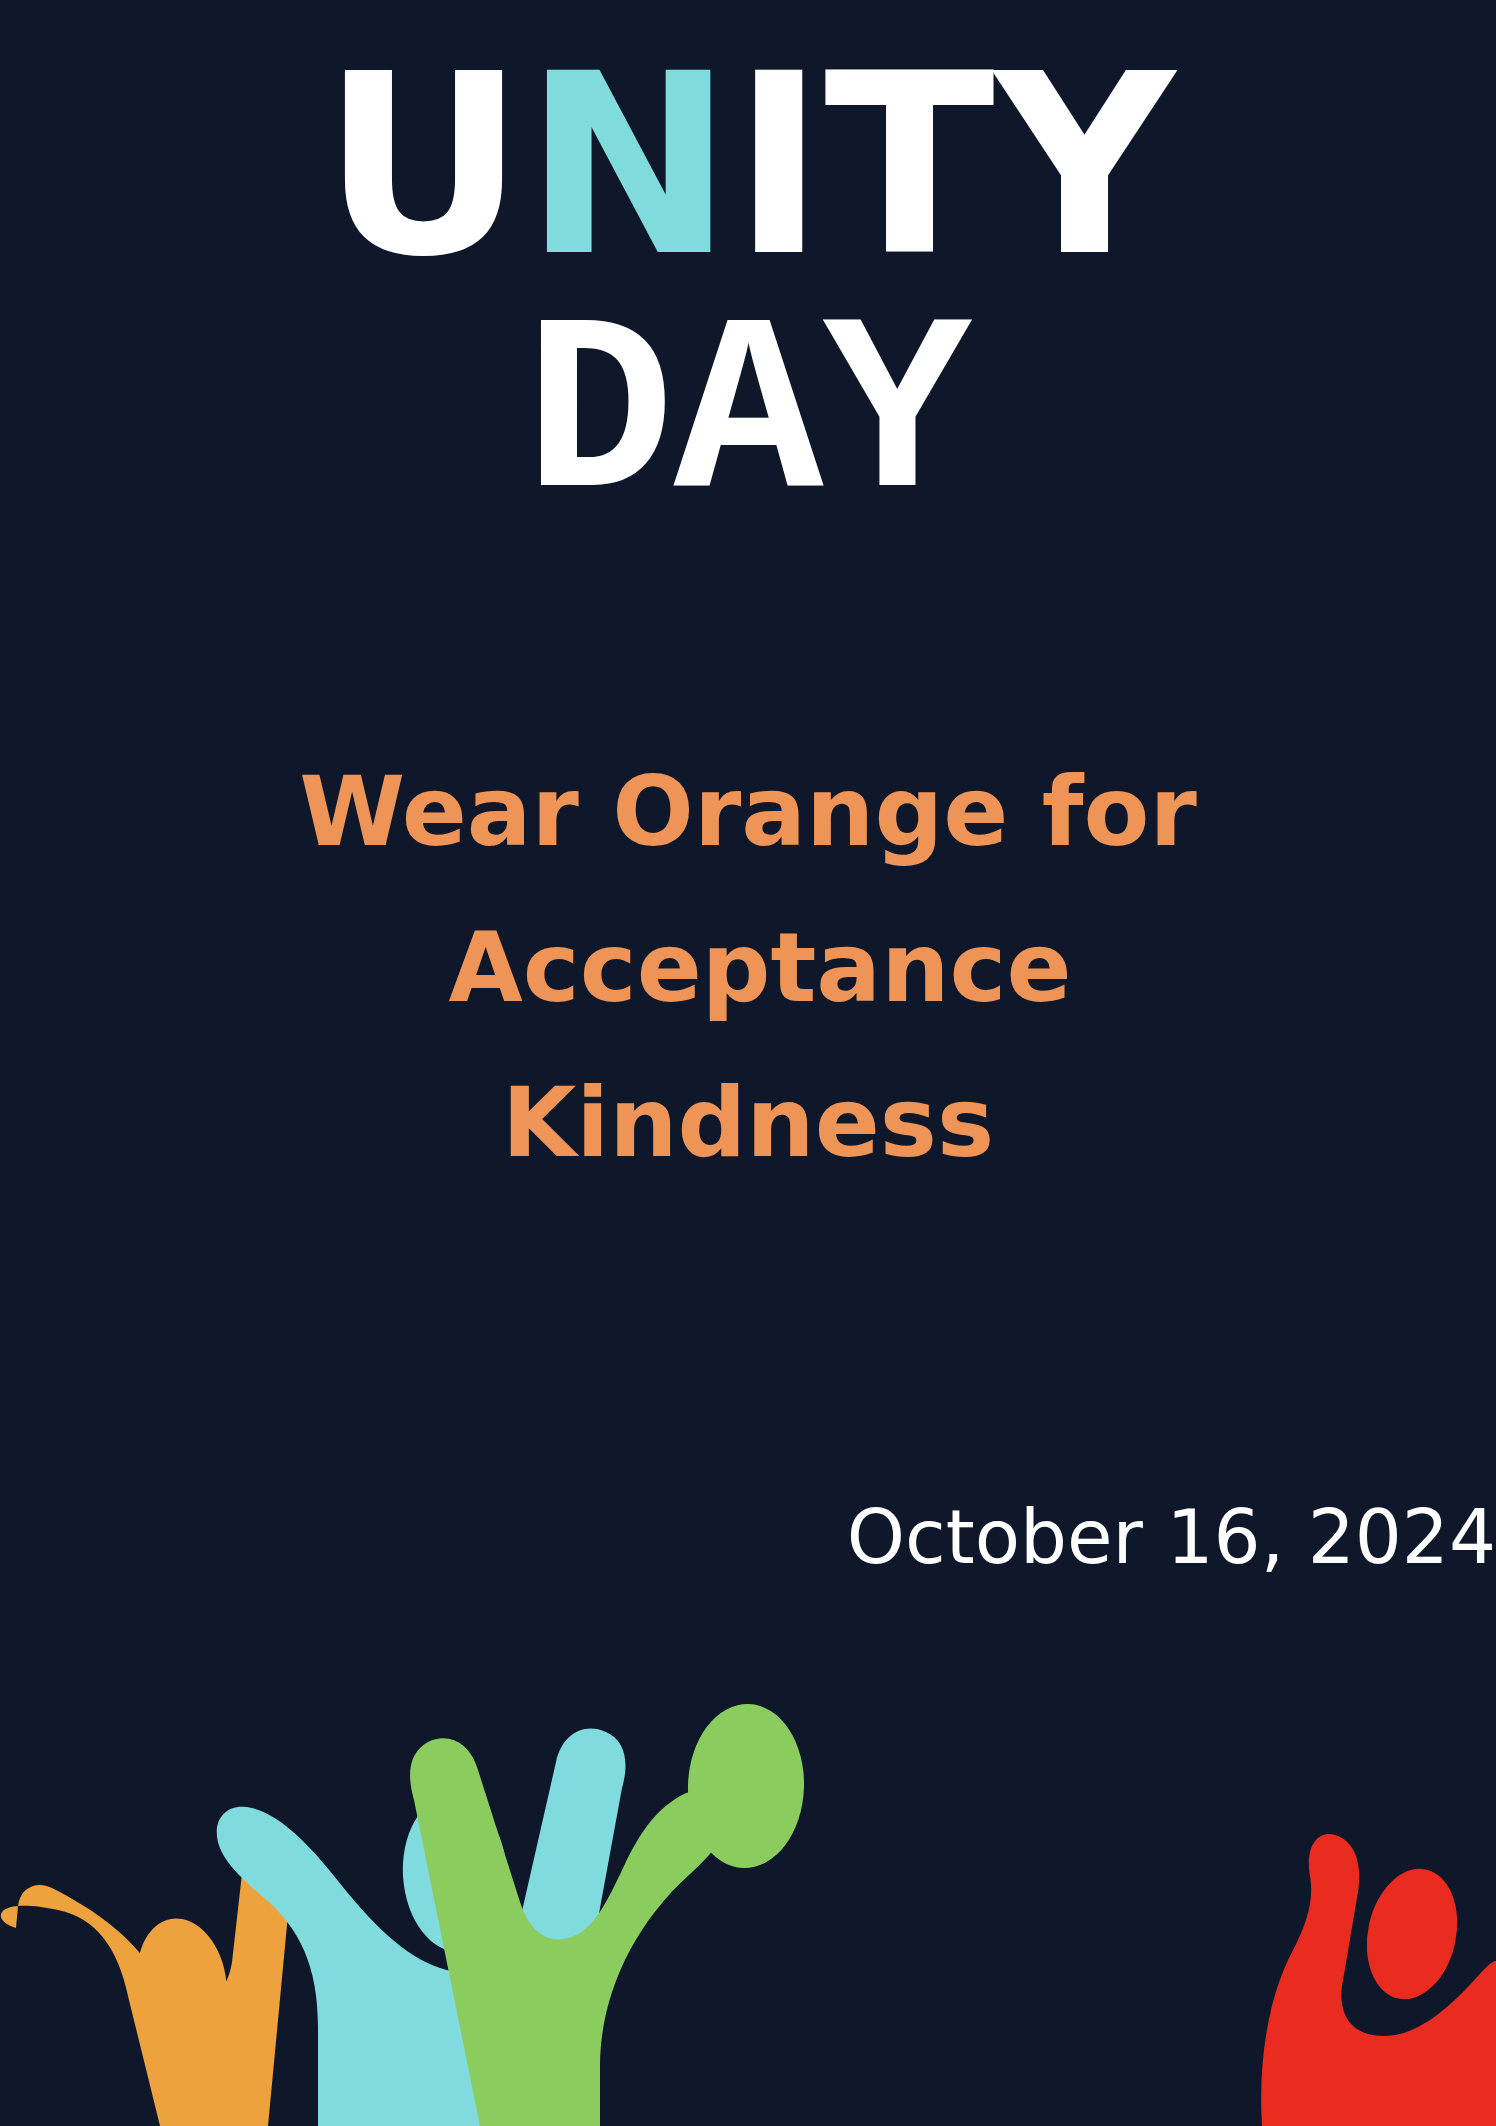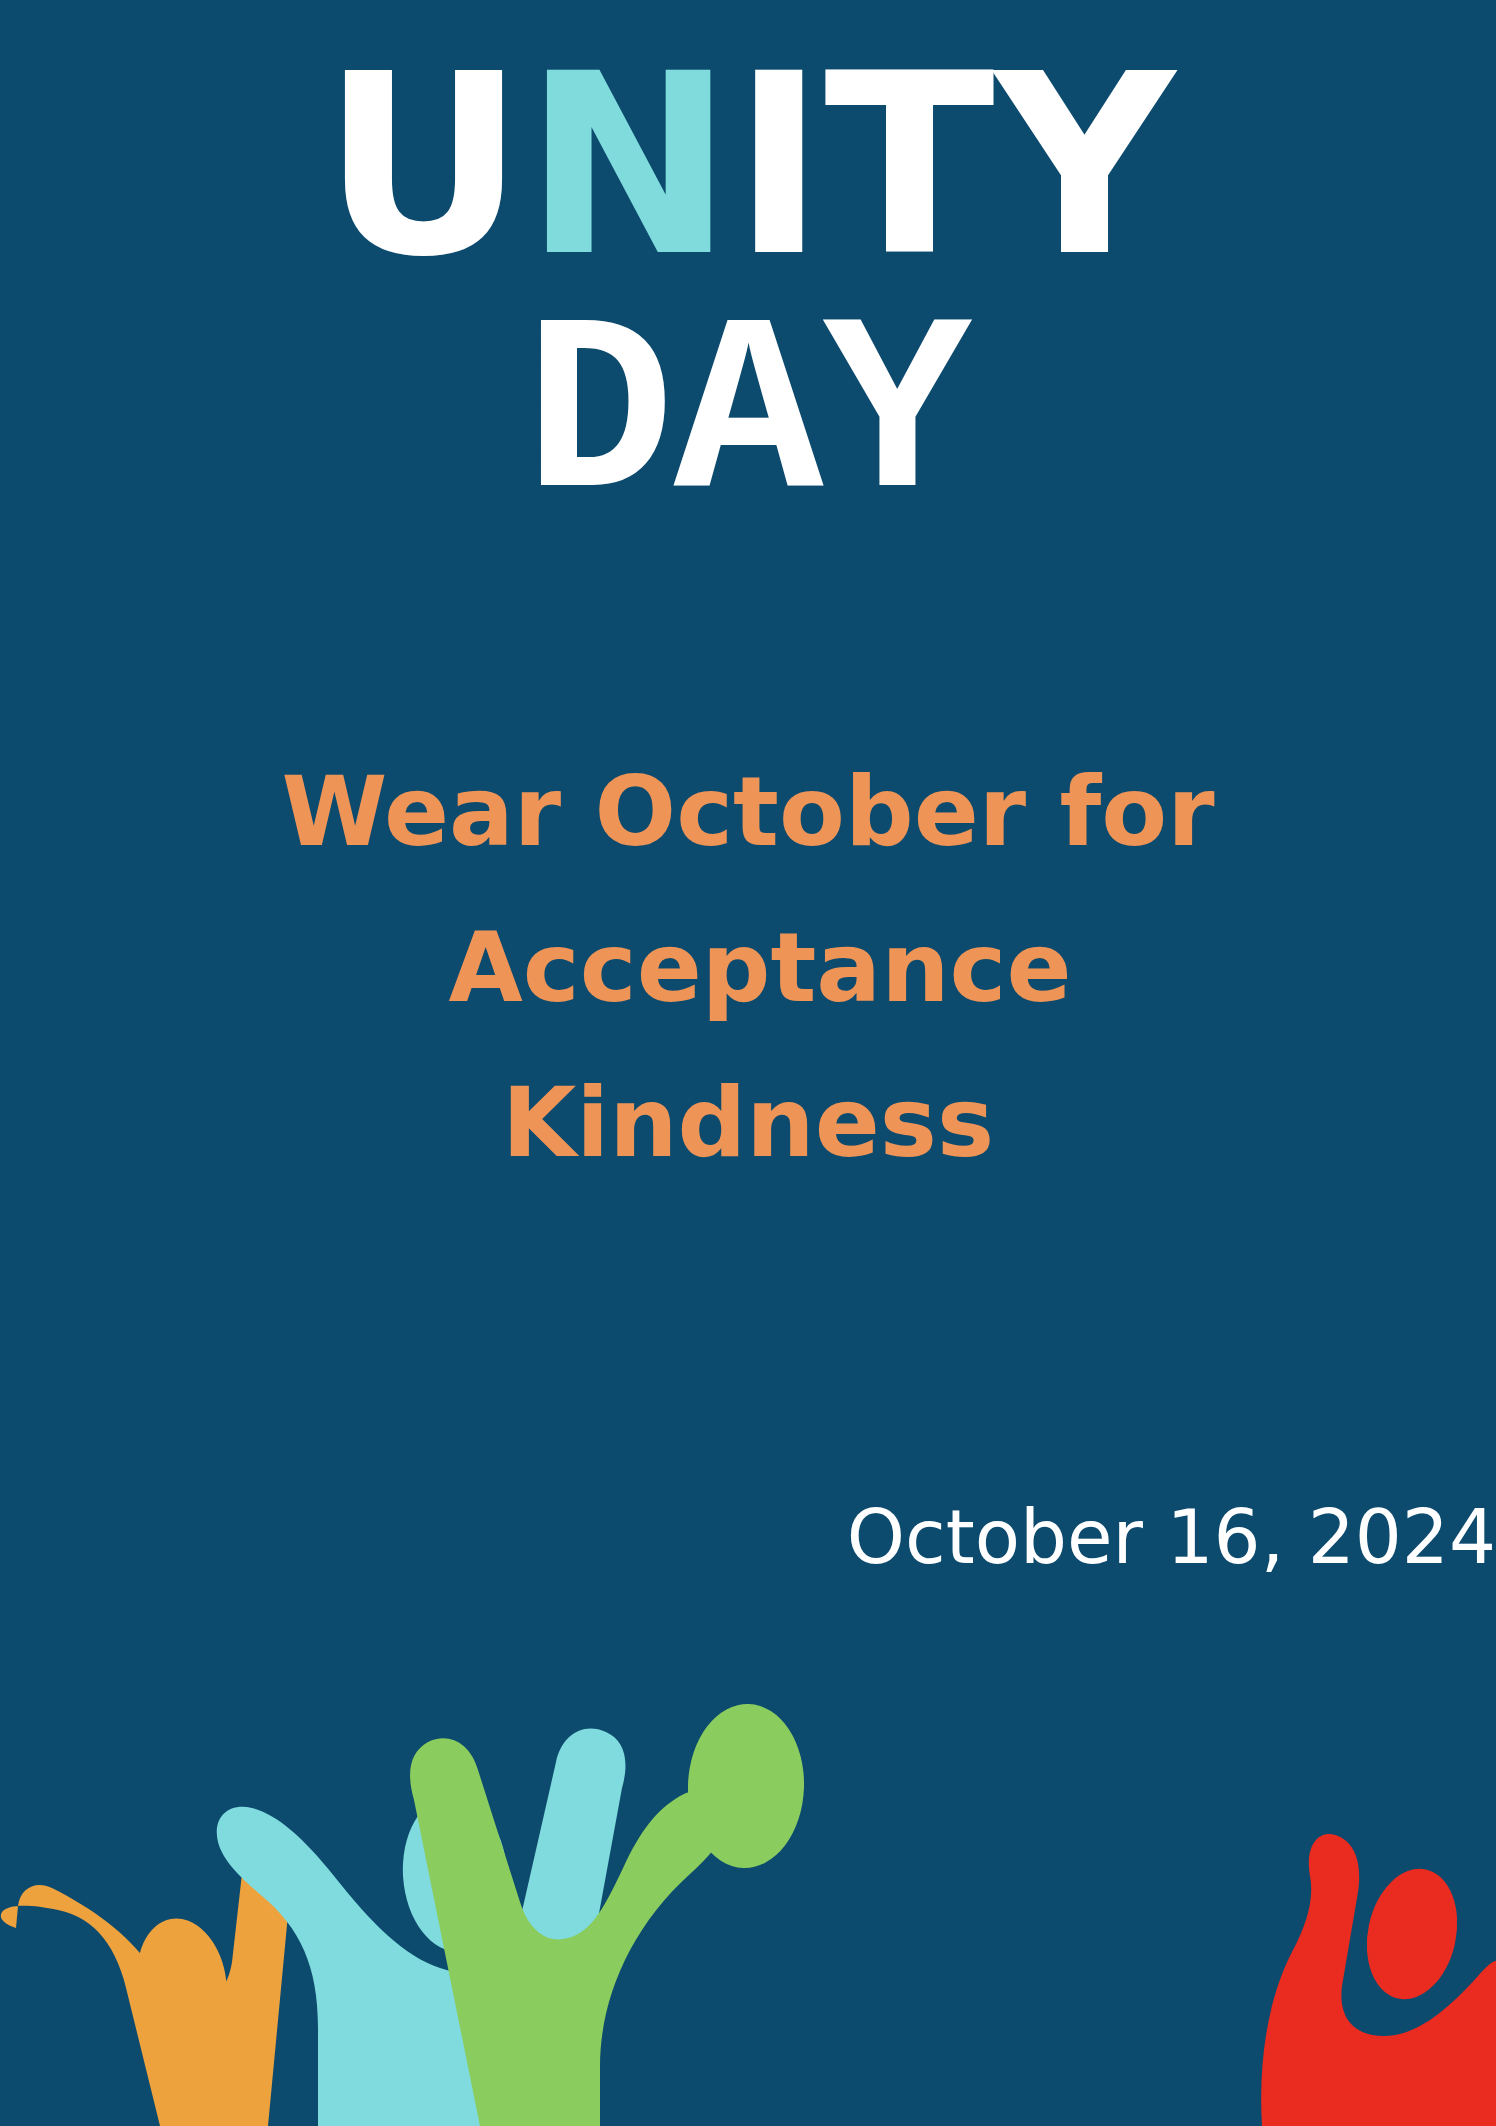--- a/index.html
+++ b/index.html
@@ -89,29 +89,29 @@
     left: 0;
     bottom: 0;
     width: 1496px;
     height: 460px;
     display: block;
   }
 </style>
 </head>
 <body>
 
-<div id="poster" style="background: #0c4a6e;">
+<div id="poster" style="background: #0f172a;">
 
   <div class="title-wrap">
     <span class="title-line title-line-1" style="color: rgb(255, 255, 255);"><span>U</span><span class="accent-letter" style="color: rgb(127, 219, 220);">N</span><span>ITY</span></span>
     <span class="title-line title-line-2" style="color: rgb(255, 255, 255);">DAY</span>
   </div>
 
   <div class="message">
-    <span class="message-line" style="color: rgb(238, 148, 86);">Wear October for</span>
+    <span class="message-line" style="color: rgb(238, 148, 86);">Wear Orange for</span>
     <span class="message-line" style="color: rgb(238, 148, 86); padding-left: 24px;">Acceptance</span>
     <span class="message-line" style="color: rgb(238, 148, 86);">Kindness</span>
   </div>
 
   <div class="date-line" style="color: rgb(255, 255, 255);">October 16, 2024</div>
 
   <svg class="illustration" viewBox="0 0 1496 460" preserveAspectRatio="none">
 
     <g>
       <path fill="#EDA23E" d="M 160 460

